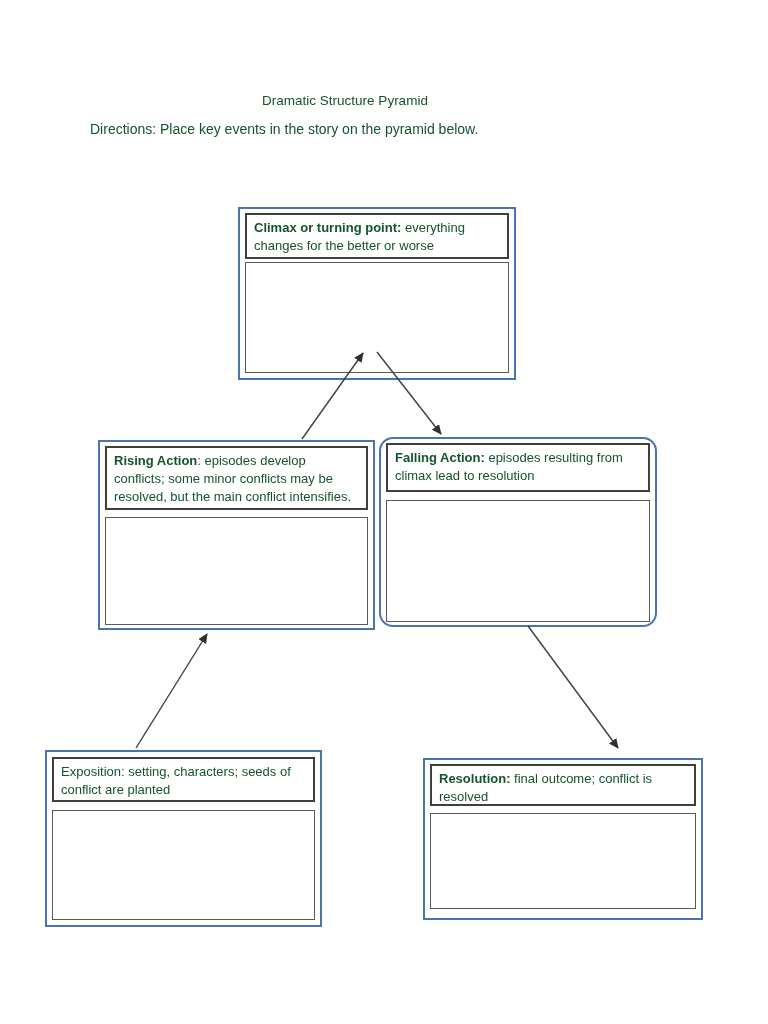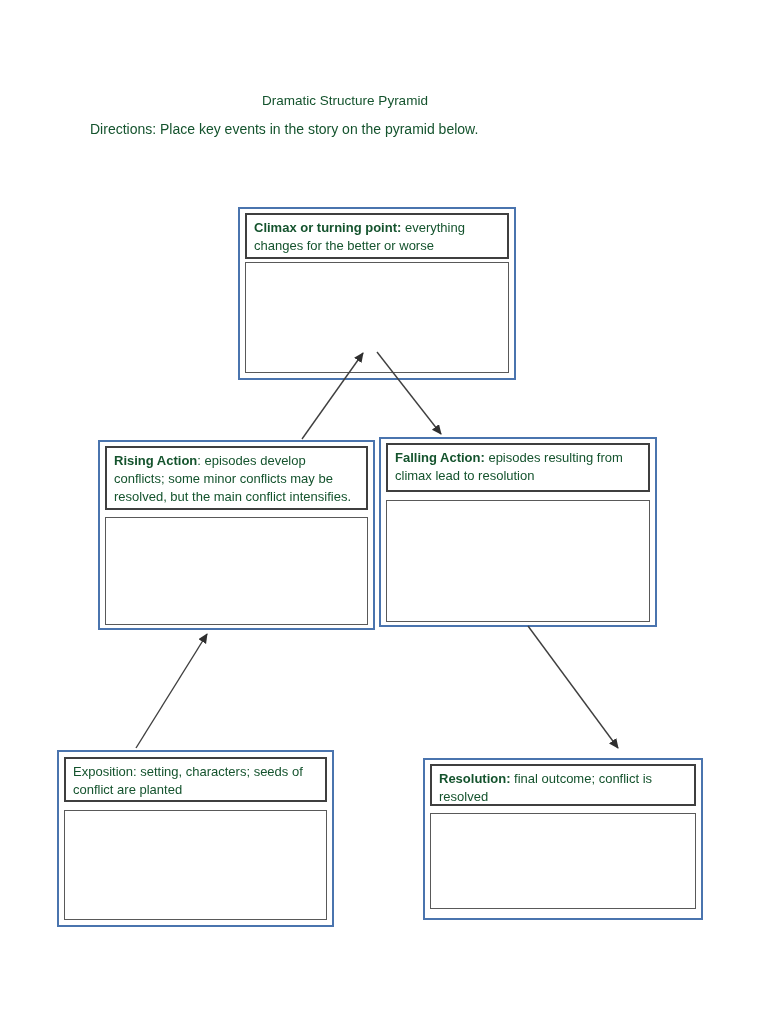--- a/index.html
+++ b/index.html
@@ -55,25 +55,25 @@
   }
   
   .box-climax { left: 238px; top: 175px; width: 278px; height: 173px; margin-top: 32px; }
   .box-climax .label-box { margin: 4px 5px 0; height: 46px; }
   .box-climax .field-box { margin: 3px 5px 0; height: 111px; }
   
   .box-rising { left: 78px; top: 440px; width: 277px; height: 190px; margin-left: 20px; }
   .box-rising .label-box { margin: 4px 5px 0; height: 64px; }
   .box-rising .field-box { margin: 7px 5px 0; height: 108px; }
   
-  .box-falling { left: 379px; top: 437px; width: 278px; height: 190px; }
+  .box-falling { left: 379px; top: 437px; width: 278px; height: 190px; border-radius: 14px; }
   .box-falling .label-box { margin: 4px 5px 0; height: 49px; }
   .box-falling .field-box { margin: 8px 5px 0; height: 122px; }
   
-  .box-exposition { left: 45px; top: 750px; width: 277px; height: 177px; margin-left: 12px; }
+  .box-exposition { left: 45px; top: 750px; width: 277px; height: 177px; }
   .box-exposition .label-box { margin: 5px 5px 0; height: 45px; }
   .box-exposition .field-box { margin: 8px 5px 0; height: 110px; }
   
   .box-resolution { left: 423px; top: 758px; width: 280px; height: 162px; }
   .box-resolution .label-box { margin: 4px 5px 0; height: 42px; }
   .box-resolution .field-box { margin: 7px 5px 0; height: 96px; }
 
   .arrows-overlay {
     position: absolute;
     left: 0;

